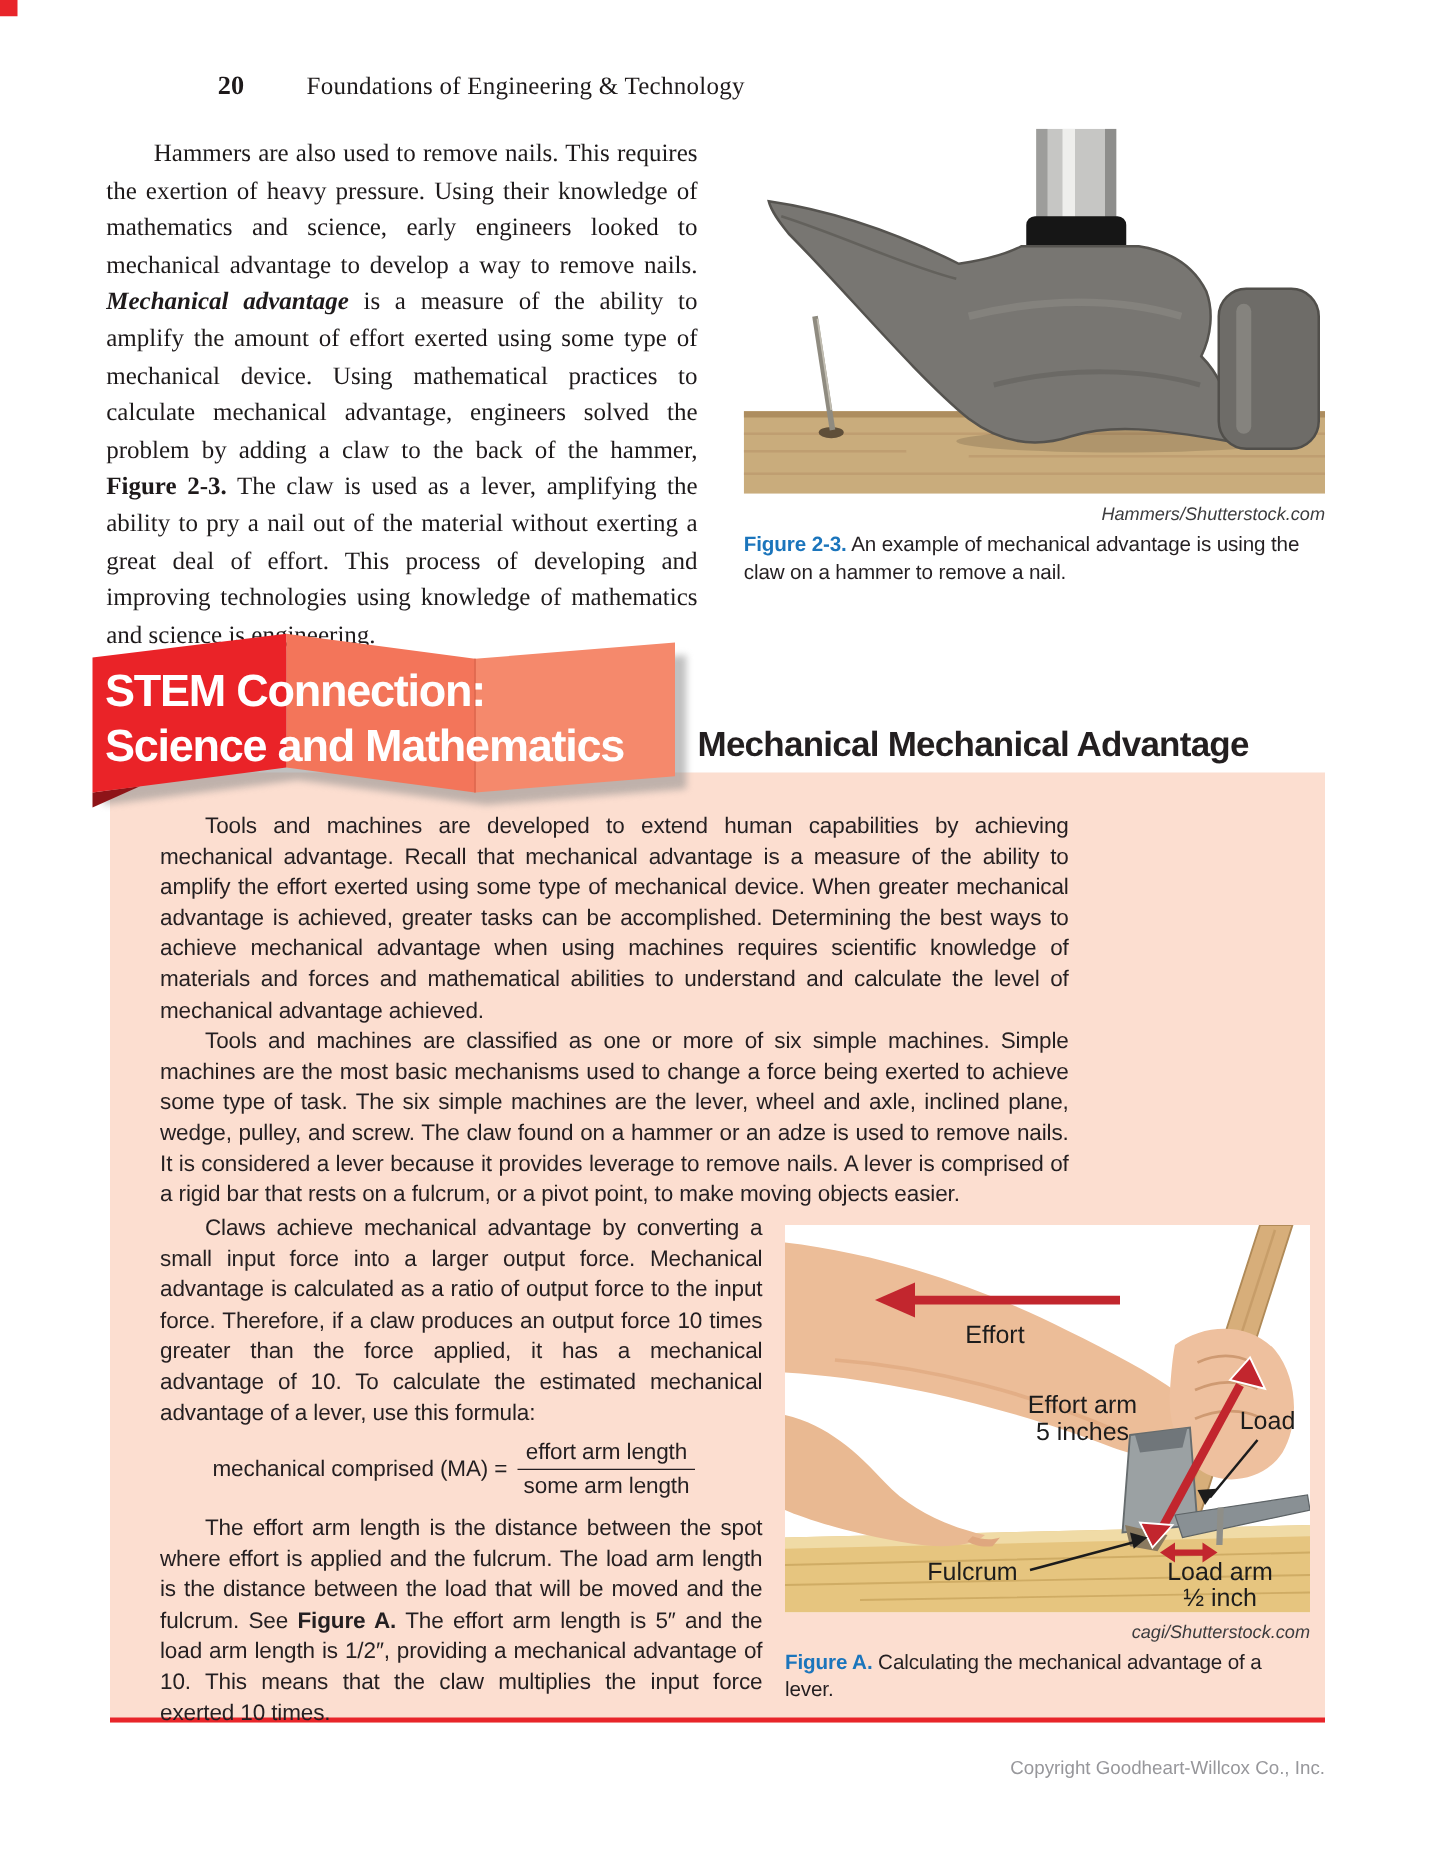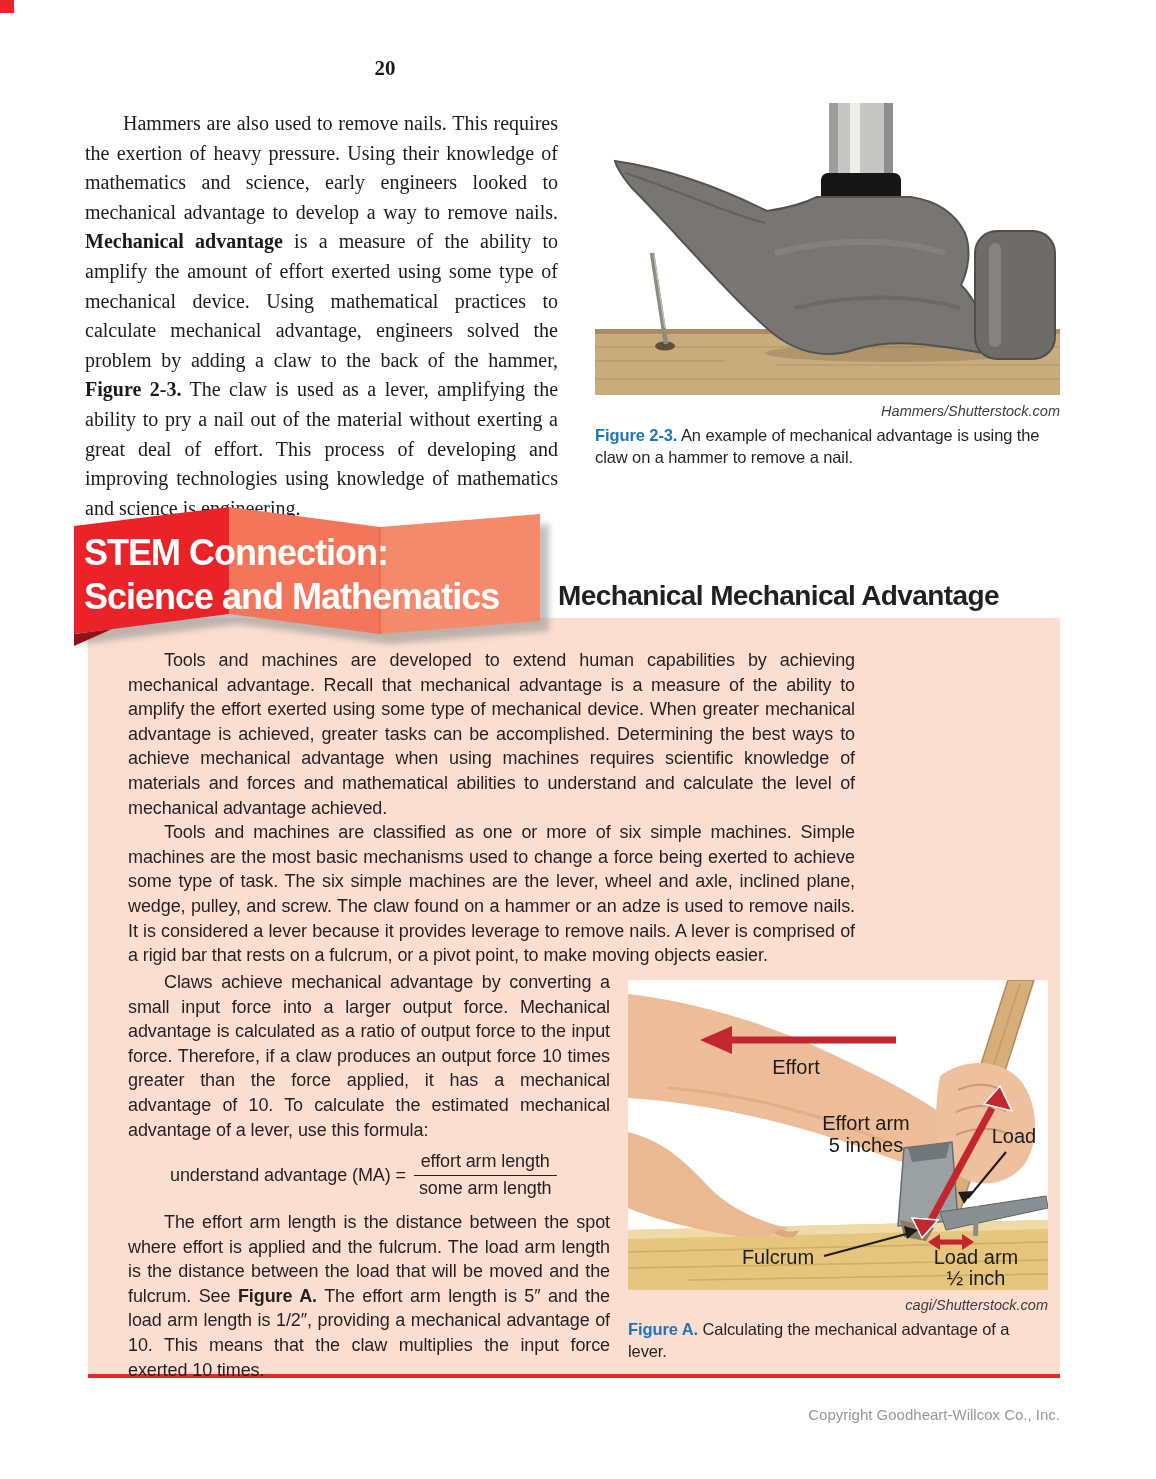--- a/index.html
+++ b/index.html
@@ -11,21 +11,21 @@
   .corner-mark { position:absolute; left:0; top:0; width:14px; height:13px; background:#e8252a; }
 
   .header { position:absolute; left:85px; top:56px; width:600px; display:flex; align-items:baseline;justify-content:center; }
   .page-num { font-weight:bold; font-size:21px; }
   .book-title { font-size:20px; margin-left:50px; letter-spacing:0.2px; }
 
   .intro {
     position:absolute; left:85px; top:109px; width:473px;
     font-size:20px; line-height:29.6px; text-align:justify; text-indent:38px;
   }
-  .intro .term { font-weight:bold; }
+  .intro .term { font-weight:bold; font-style:italic; }
   .intro .figref { font-weight:bold; }
 
   .fig23 { position:absolute; left:595px; top:103px; width:465px; }
   .credit {
     font-family:"Liberation Sans", sans-serif; font-style:italic; font-size:14.5px;
     color:#3c3c3e; text-align:right; margin-top:4px;
   }
   .caption {
     font-family:"Liberation Sans", sans-serif; font-size:16.5px; line-height:21.5px;
     color:#241f21; margin-top:6px; letter-spacing:-0.1px;
@@ -72,20 +72,21 @@
 </style>
 </head>
 <body>
 
 <div class="page">
 
   <div class="corner-mark"></div>
 
   <div class="header">
     <span class="page-num">20</span>
+    <span class="book-title">Foundations of Engineering &amp; Technology</span>
   </div>
 
   <div class="intro">
     <span>Hammers are also used to remove nails. This requires the exertion of heavy pressure. Using their knowledge of mathematics and science, early engineers looked to mechanical advantage to develop a way to remove nails. </span><span class="term">Mechanical advantage</span><span> is a measure of the ability to amplify the amount of effort exerted using some type of mechanical device. Using mathematical practices to calculate mechanical advantage, engineers solved the problem by adding a claw to the back of the hammer, </span><span class="figref">Figure 2-3.</span><span> The claw is used as a lever, amplifying the ability to pry a nail out of the material without exerting a great deal of effort. This process of developing and improving technologies using knowledge of mathematics and science is engineering.</span>
   </div>
 
   <div class="fig23">
     <svg width="465" height="292" viewBox="0 0 465 292">
       <rect x="0" y="0" width="465" height="292" fill="#ffffff"></rect>
 
@@ -121,21 +122,21 @@
 
   <div class="stem-box">
     <div class="box-wide">
       <p>Tools and machines are developed to extend human capabilities by achieving mechanical advantage. Recall that mechanical advantage is a measure of the ability to amplify the effort exerted using some type of mechanical device. When greater mechanical advantage is achieved, greater tasks can be accomplished. Determining the best ways to achieve mechanical advantage when using machines requires scientific knowledge of materials and forces and mathematical abilities to understand and calculate the level of mechanical advantage achieved.</p>
       <p>Tools and machines are classified as one or more of six simple machines. Simple machines are the most basic mechanisms used to change a force being exerted to achieve some type of task. The six simple machines are the lever, wheel and axle, inclined plane, wedge, pulley, and screw. The claw found on a hammer or an adze is used to remove nails. It is considered a lever because it provides leverage to remove nails. A lever is comprised of a rigid bar that rests on a fulcrum, or a pivot point, to make moving objects easier.</p>
     </div>
 
     <div class="box-col">
       <p class="p3">Claws achieve mechanical advantage by converting a small input force into a larger output force. Mechanical advantage is calculated as a ratio of output force to the input force. Therefore, if a claw produces an output force 10 times greater than the force applied, it has a mechanical advantage of 10. To calculate the estimated mechanical advantage of a lever, use this formula:</p>
       <div class="formula">
-        <span class="lhs">understand advantage (MA) =</span>
+        <span class="lhs">mechanical comprised (MA) =</span>
         <span class="fraction">
           <div class="num">effort arm length</div>
           <div class="den">some arm length</div>
         </span>
       </div>
       <p><span>The effort arm length is the distance between the spot where effort is applied and the fulcrum. The load arm length is the distance between the load that will be moved and the fulcrum. See </span><span class="boldref">Figure A.</span><span> The effort arm length is 5″ and the load arm length is 1/2″, providing a mechanical advantage of 10. This means that the claw multiplies the input force exerted 10 times.</span></p>
     </div>
 
     <div class="figA">
       <svg width="420" height="310" viewBox="0 0 420 310">

